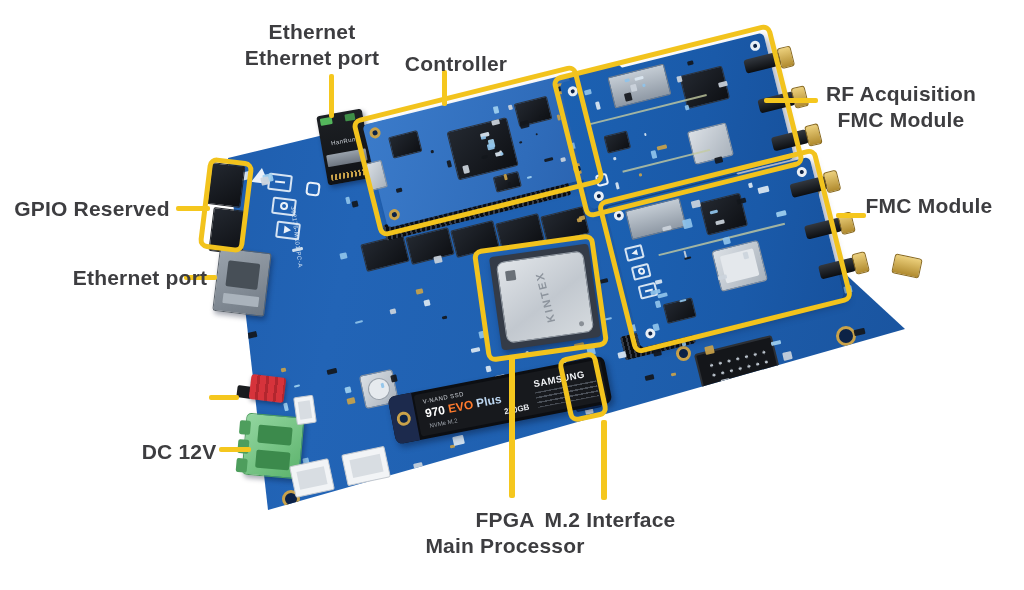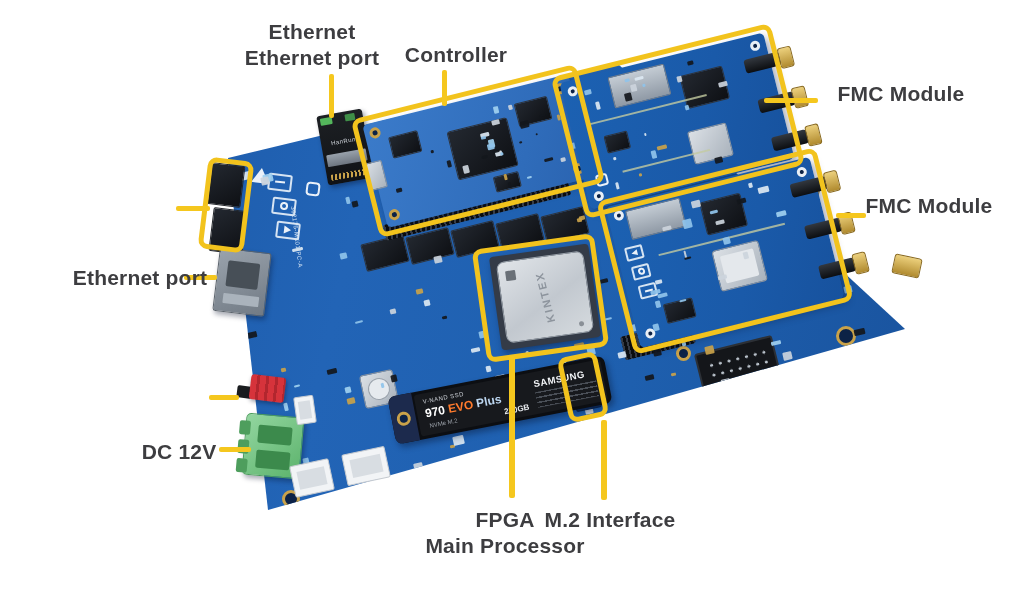--- a/index.html
+++ b/index.html
@@ -398,28 +398,32 @@
   <div class="lead" style="left:184px;top:275px;width:33px;height:5px;"></div>
   <div class="lead" style="left:209px;top:395px;width:30px;height:5px;"></div>
   <div class="lead" style="left:219px;top:447px;width:32px;height:5px;"></div>
   <div class="lead" style="left:509px;top:356px;width:6px;height:142px;"></div>
   <div class="lead" style="left:601px;top:420px;width:6px;height:80px;"></div>
 
   <div class="label" style="left:312px;top:19px;">
     <span>Ethernet</span>
     <span>Ethernet port</span>
   </div>
-  <div class="label" style="left:456px;top:42px;">
+  <div class="label" style="left:456px;top:51px;">
     <span>Controller</span>
   </div>
   <div class="label" style="left:901px;top:81px;">
+    <span>RF Acquisition</span>
     <span>FMC Module</span>
   </div>
   <div class="label" style="left:929px;top:193px;">
     <span>FMC Module</span>
+  </div>
+  <div class="label" style="left:92px;top:196px;">
+    <span>GPIO Reserved</span>
   </div>
   <div class="label" style="left:140px;top:265px;">
     <span>Ethernet port</span>
   </div>
   <div class="label" style="left:179px;top:439px;">
     <span>DC 12V</span>
   </div>
   <div class="label" style="left:505px;top:507px;">
     <span>FPGA</span>
     <span>Main Processor</span>

